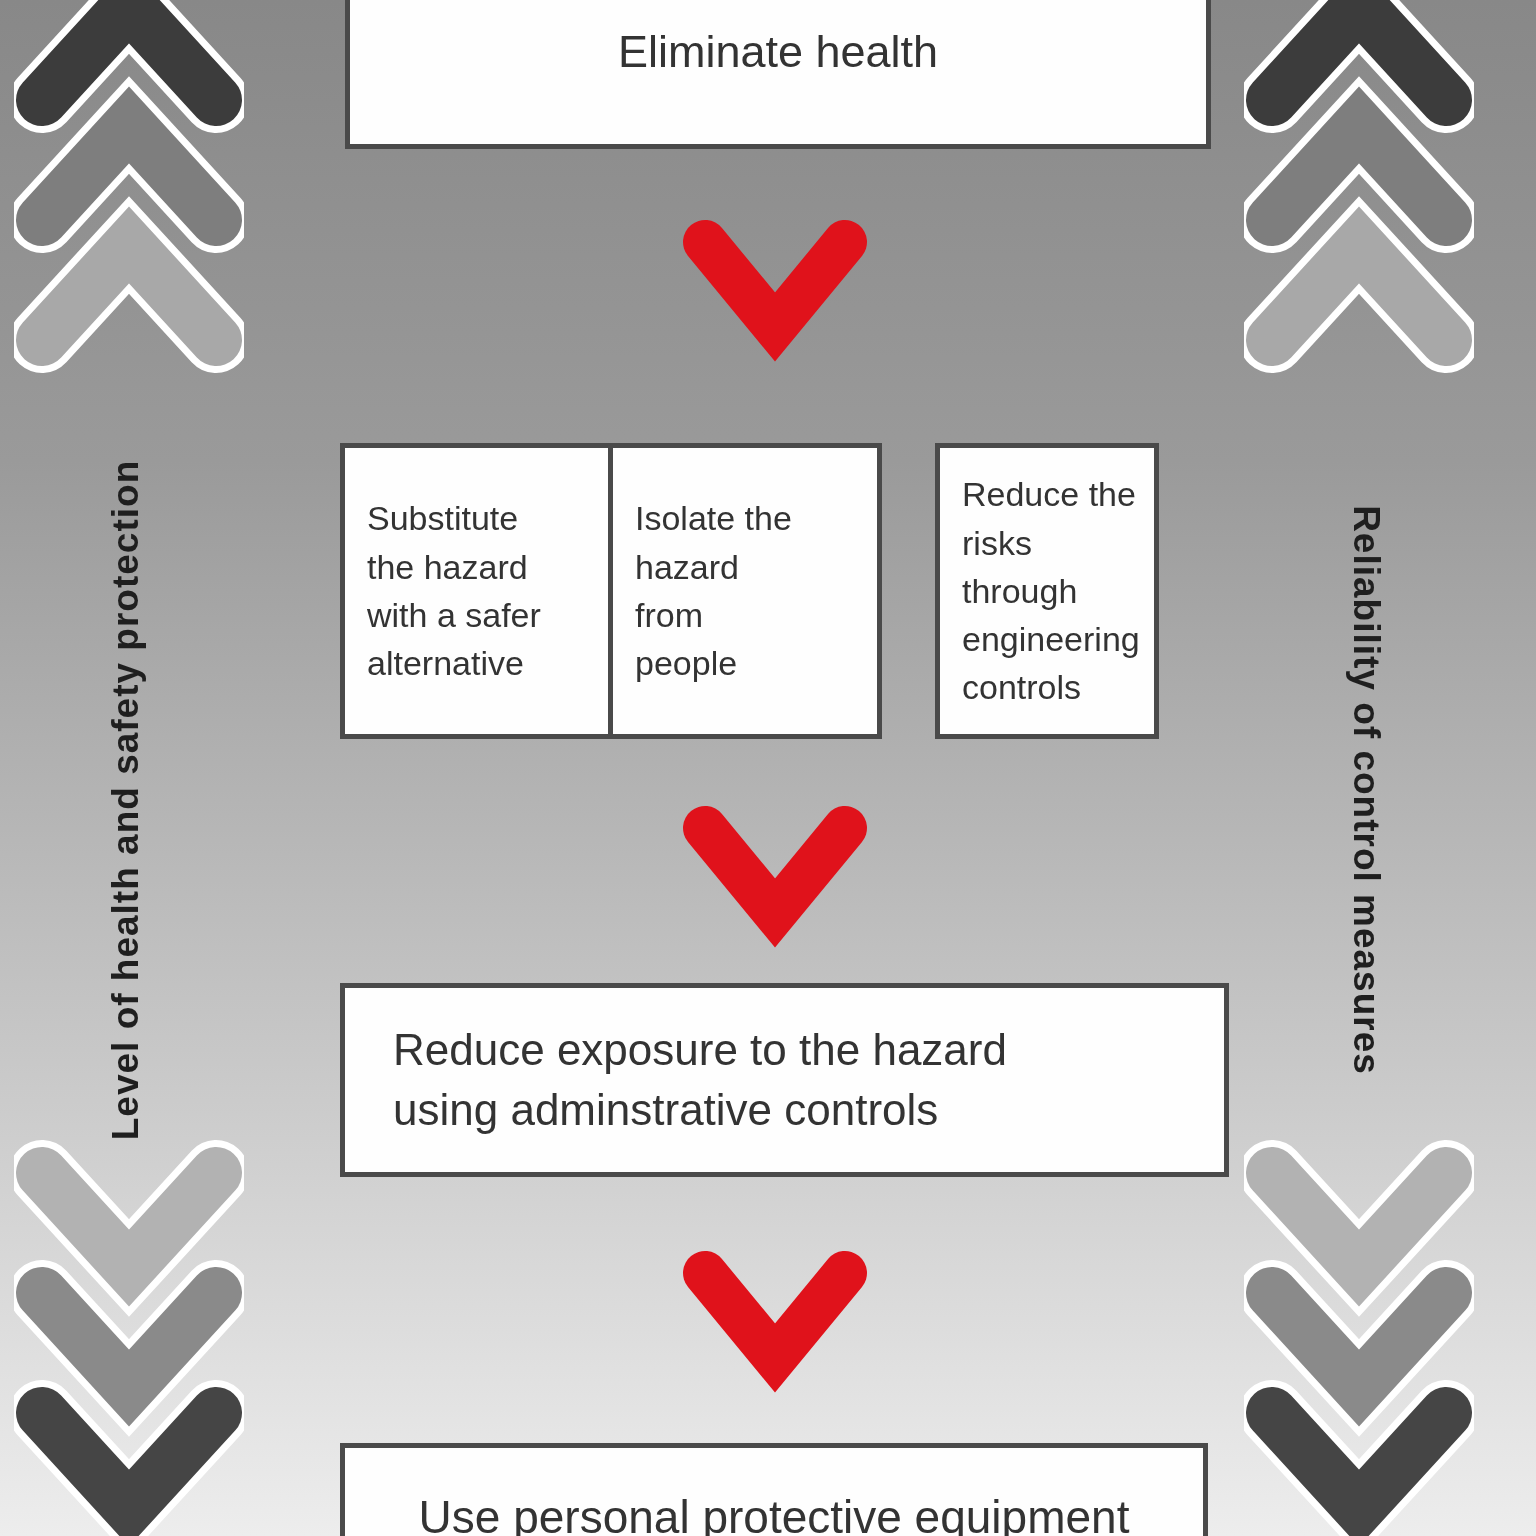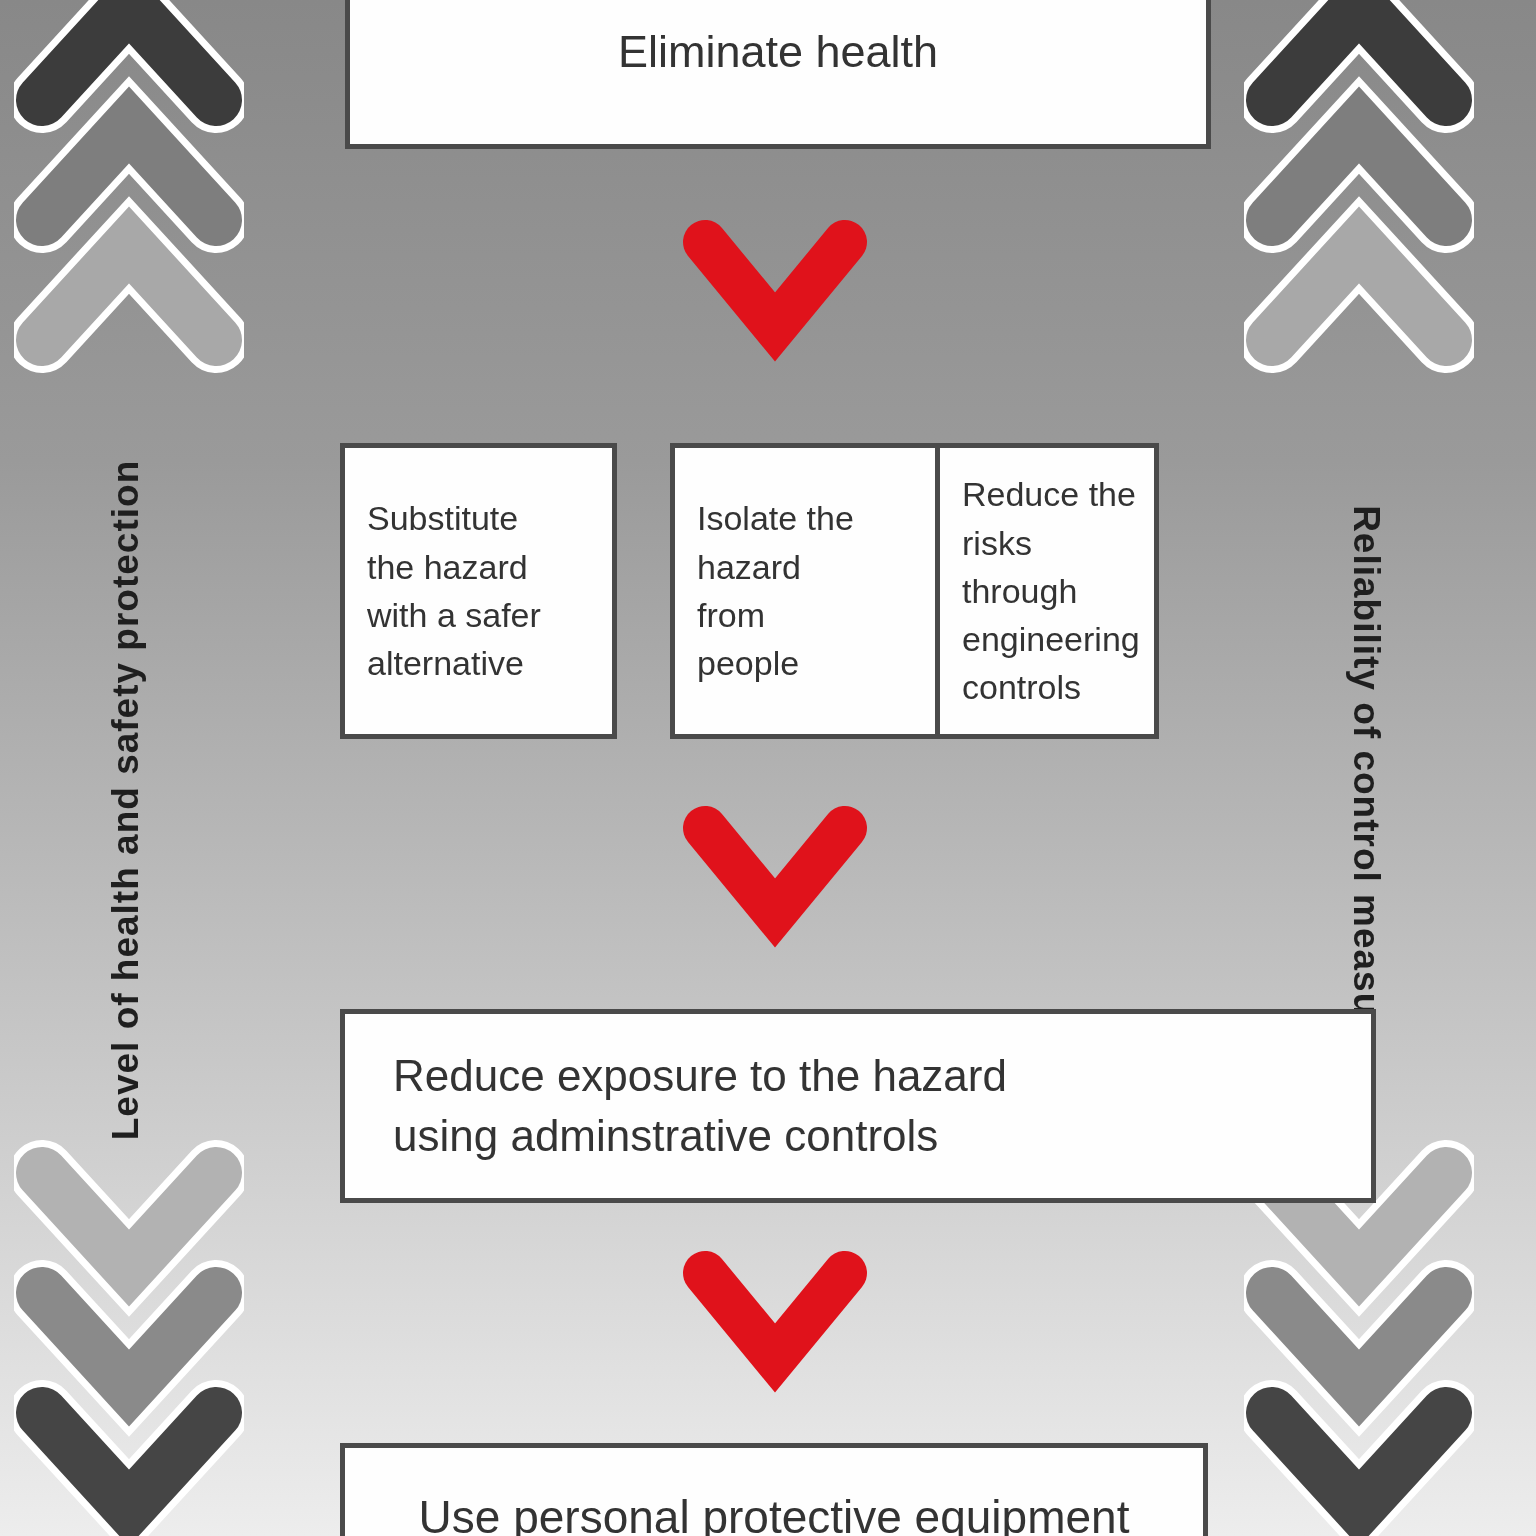--- a/index.html
+++ b/index.html
@@ -10,23 +10,23 @@
   }
   .box{
     position:absolute;background:var(--box-bg);
     border:5px solid var(--box-border);box-sizing:border-box;
     display:flex;align-items:center;color:var(--box-text);
   }
   .box .txt{white-space:pre-line;}
   #eliminate{left:345px;top:-45px;width:866px;height:194px;justify-content:center;font-size:45px;}
   .small{top:443px;height:296px;font-size:34px;line-height:1.42;padding-left:22px;padding-right:8px;}
   #substitute{left:340px;width:277px;}
-  #isolate{left:670px;width:274px;}
+  #isolate{left:608px;width:274px;}
   #engineering{left:935px;width:224px;}
-  #admin{left:340px;top:983px;width:1036px;height:194px;font-size:44px;line-height:1.36;padding-left:48px;margin-top:26px;}
+  #admin{left:340px;top:983px;width:889px;height:194px;font-size:44px;line-height:1.36;padding-left:48px;}
   #ppe{left:340px;top:1443px;width:868px;height:170px;justify-content:center;align-items:flex-start;padding-top:42px;font-size:46px;}
   .side-label{
     position:absolute;font-weight:bold;color:var(--label-text);
     font-size:37px;text-align:center;letter-spacing:1px;
   }
   #label-left{width:830px;height:46px;left:-287px;top:777px;transform:rotate(-90deg);}
   #label-right{width:710px;height:46px;left:1009px;top:767px;transform:rotate(90deg);}
   .corner{position:absolute;}
   #tl{left:14px;top:-40px;}
   #tr{left:1244px;top:-40px;}

